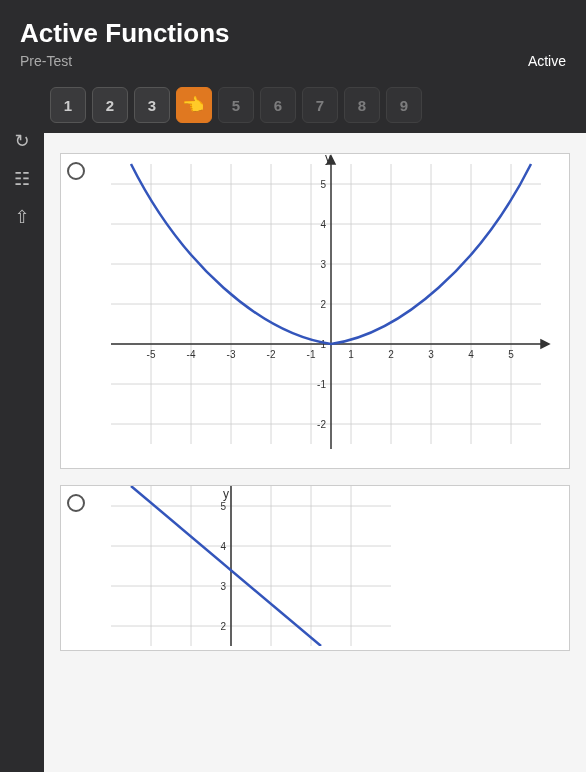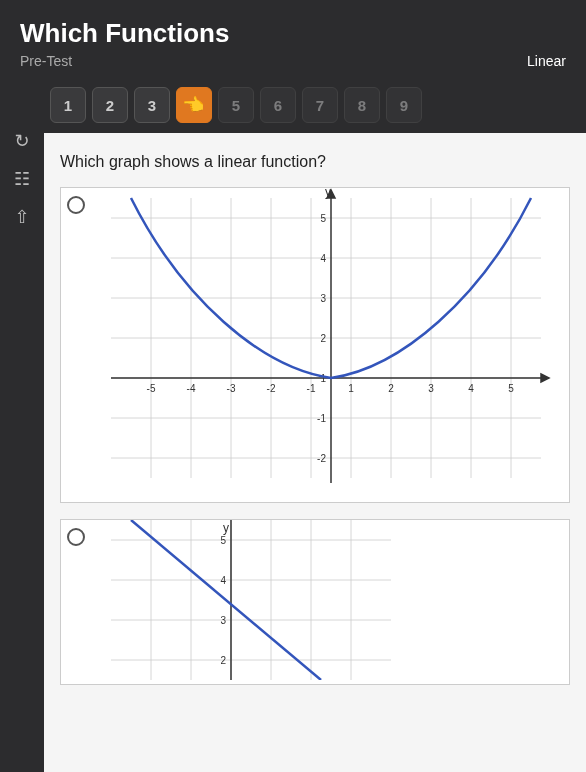--- a/index.html
+++ b/index.html
@@ -136,24 +136,24 @@
       border: 1px solid #ccc;
       display: flex;
       align-items: flex-start;
       gap: 10px;
     }
   </style>
 </head>
 <body>
 
 <div class="header">
-  <div class="title">Which Functions</div>
+  <div class="title">Active Functions</div>
   <div class="subtitle-row">
     <span class="pre-test-label">Pre-Test</span>
-    <span class="active-label">Linear</span>
+    <span class="active-label">Active</span>
   </div>
 </div>
 
 <div class="number-row">
   <div class="num-btn">1</div>
   <div class="num-btn">2</div>
   <div class="num-btn">3</div>
   <div class="num-btn active">
 
     <span style="font-size:18px;">👈</span>
@@ -165,21 +165,20 @@
   <div class="num-btn dimmed">9</div>
 </div>
 
 <div class="left-sidebar">
   <span class="sidebar-icon">↻</span>
   <span class="sidebar-icon">☷</span>
   <span class="sidebar-icon">⇧</span>
 </div>
 
 <div class="main-content">
-  <div class="question-text">Which graph shows a linear function?</div>
 
   <div class="graph-container">
     <div class="radio-area">
       <div class="radio-circle"></div>
     </div>
     <div class="graph-svg-wrap">
       <svg width="450" height="310" viewBox="0 0 450 310">
 
         <g stroke="#cccccc" stroke-width="0.8">
 

